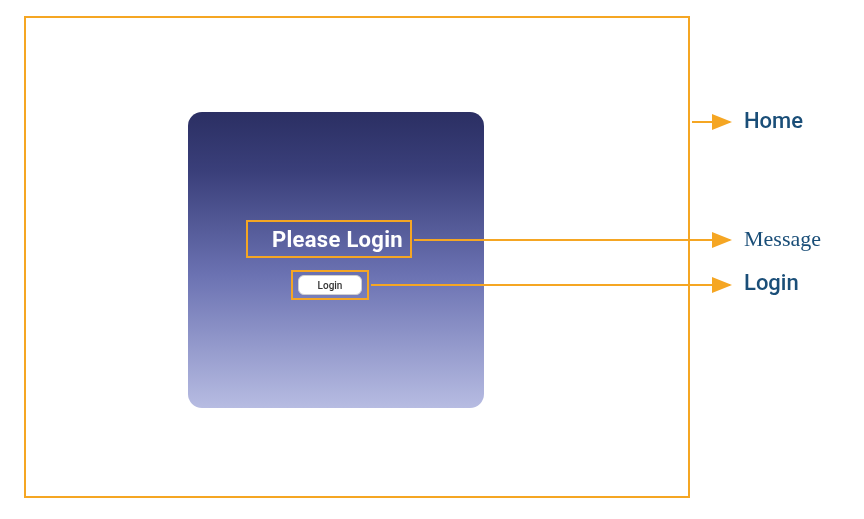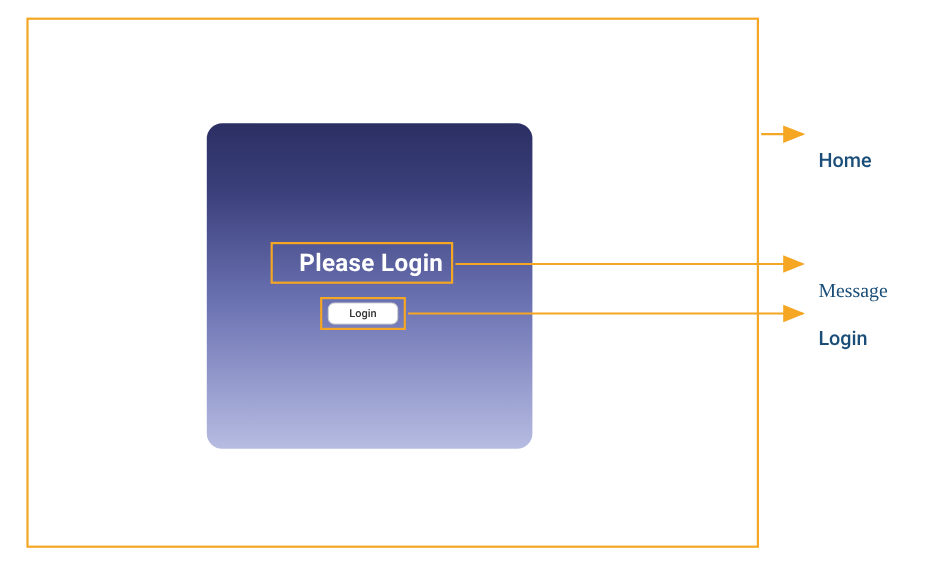--- a/index.html
+++ b/index.html
@@ -68,23 +68,22 @@
     align-items: center;
     justify-content: center;
     font-size: 10px;
     font-weight: 500;
     color: #333;
     cursor: pointer;
   }
   .label {
     position: absolute;
     color: #1a4e78;
-    font-size: 18px;
+    font-size: 22px;
     font-weight: 500;
-    margin-top: 28px;
   }
   .label-home    { left: 744px; top: 108px; }
   .label-message { left: 744px; top: 226px; font-family: Liberation Serif, serif; }
   .label-login   { left: 744px; top: 270px; }
   svg.arrows {
     position: absolute;
     left: 0; top: 0;
     width: 864px; height: 519px;
     pointer-events: none;
   }

